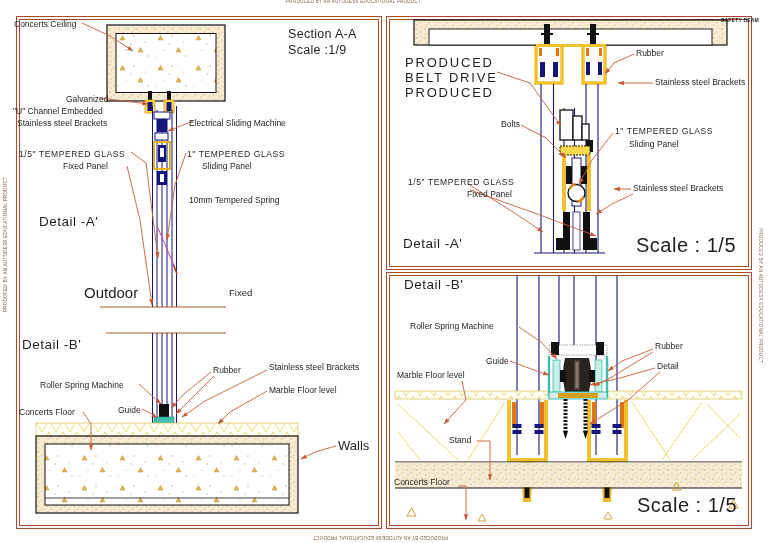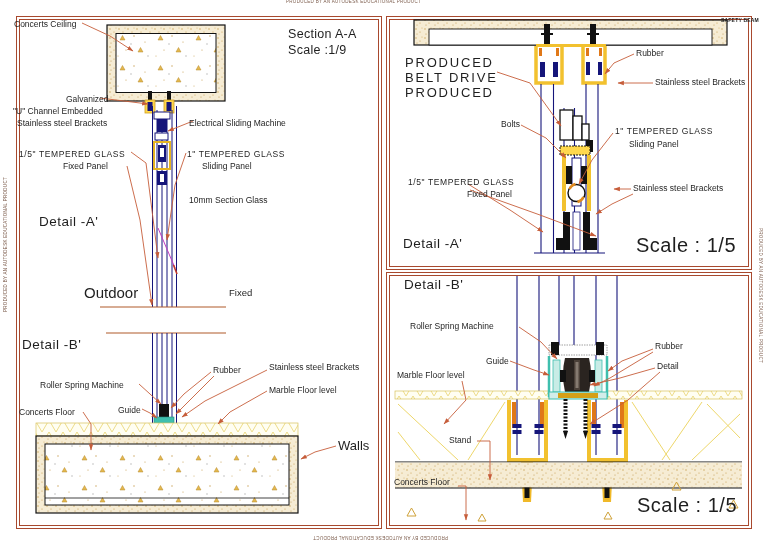--- a/index.html
+++ b/index.html
@@ -294,21 +294,21 @@
     <div>Scale :1/9</div>
   </div>
   <div class="lbl" style="left:66px;top:94px;">Galvanized</div>
   <div class="lbl" style="left:13px;top:106px;">"U" Channel Embedded</div>
   <div class="lbl" style="left:17px;top:118px;">Stainless steel Brackets</div>
   <div class="lbl" style="left:189px;top:118px;">Electrical Sliding Machine</div>
   <div class="lbl caps" style="left:19px;top:149px;">1/5" TEMPERED GLASS</div>
   <div class="lbl" style="left:63px;top:161px;">Fixed Panel</div>
   <div class="lbl caps" style="left:187px;top:149px;">1" TEMPERED GLASS</div>
   <div class="lbl" style="left:202px;top:161px;">Sliding Panel</div>
-  <div class="lbl" style="left:189px;top:195px;">10mm Section Glass</div>
+  <div class="lbl" style="left:189px;top:195px;">10mm Tempered Spring</div>
   <div class="lbl det" style="left:39px;top:216px;">Detail -A'</div>
   <div class="lbl" style="left:84px;top:287px;font-size:15px;">Outdoor</div>
   <div class="lbl" style="left:229px;top:287px;font-size:9.5px;">Fixed</div>
   <div class="lbl det" style="left:22px;top:339px;">Detail -B'</div>
   <div class="lbl" style="left:213px;top:365px;">Rubber</div>
   <div class="lbl" style="left:269px;top:362px;">Stainless steel Brackets</div>
   <div class="lbl" style="left:269px;top:385px;">Marble Floor level</div>
   <div class="lbl" style="left:40px;top:380px;">Roller  Spring Machine</div>
   <div class="lbl" style="left:118px;top:405px;">Guide</div>
   <div class="lbl" style="left:19px;top:407px;">Concerts Floor</div>

